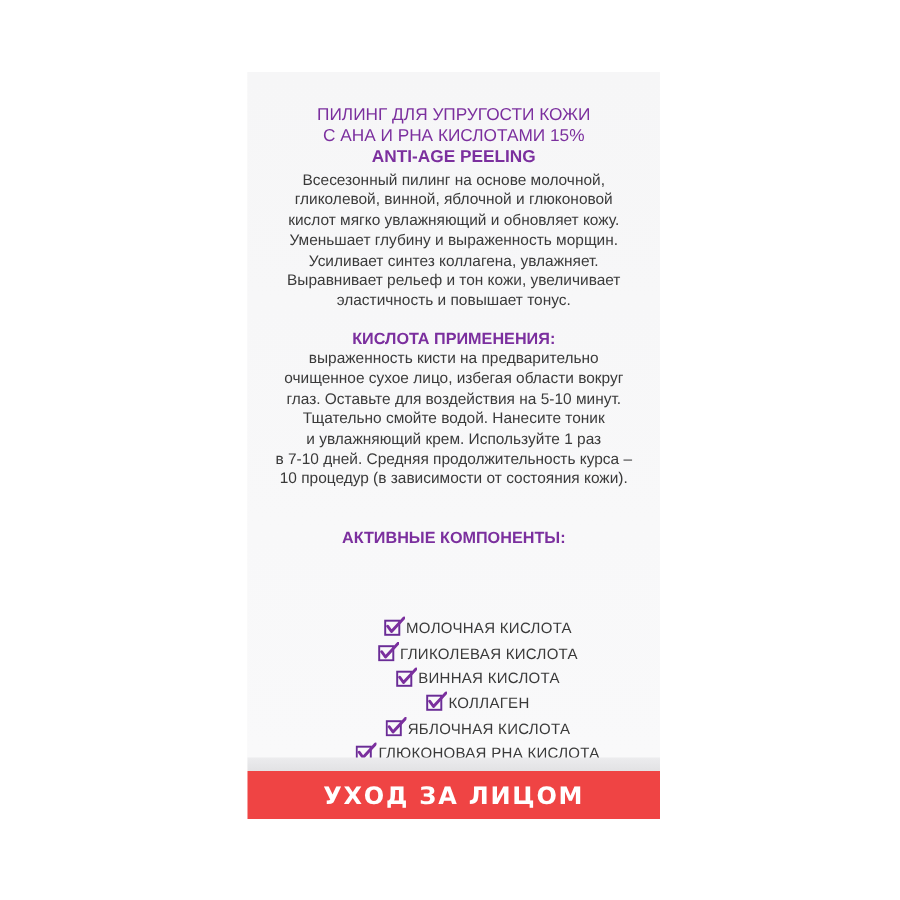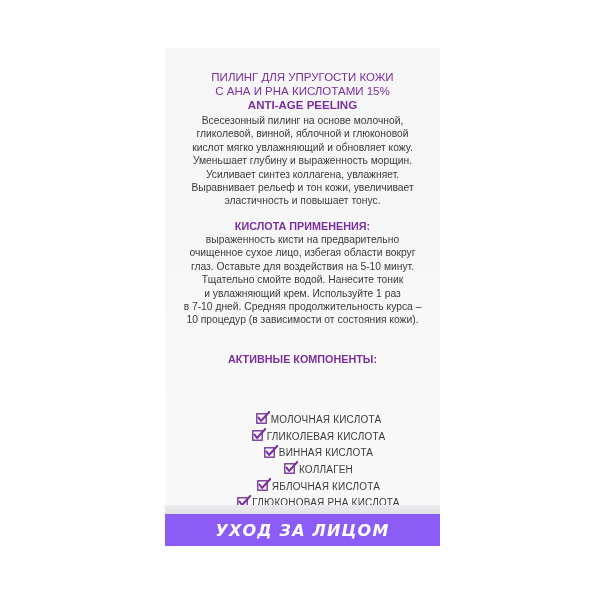--- a/index.html
+++ b/index.html
@@ -22,21 +22,21 @@
     .active-h { position:absolute; top:304px; left:0; width:275px; color:#7b2f9e;
                 font-size:10.8px; font-weight:bold; line-height:14px; }
     .ing-list { position:absolute; top:320px; left:16px; width:275px;margin-top:43px; }
     .ing { height:16.7px; display:flex; align-items:center; justify-content:center;
            color:#3a3a3a; font-size:10px; letter-spacing:0.2px; }
     .check { width:12px; height:12px; margin-right:3px; position:relative; }
     .check svg { width:14px; height:13px; position:absolute; left:0; top:-2px; }
     .gray-band { position:absolute; left:0; top:457px; width:275px; height:9px;
                  background:linear-gradient(#ececee,#e2e2e4); }
     .purple-band { position:absolute; left:0; top:466px; width:275px; height:32px;
-                   background:#8b5cf6; display:flex; align-items:center; justify-content:center;font-style:italic; }
+                   background:#ef4444; display:flex; align-items:center; justify-content:center; }
     .purple-band span { color:#ffffff; font-size:16px; font-weight:bold; letter-spacing:1.2px;
                         font-family:"DejaVu Sans", "Liberation Sans", sans-serif; }
   </style>
 </head>
 <body>
 
 <div class="box">
   <div class="box-shade"></div>
   <div class="content">
 

